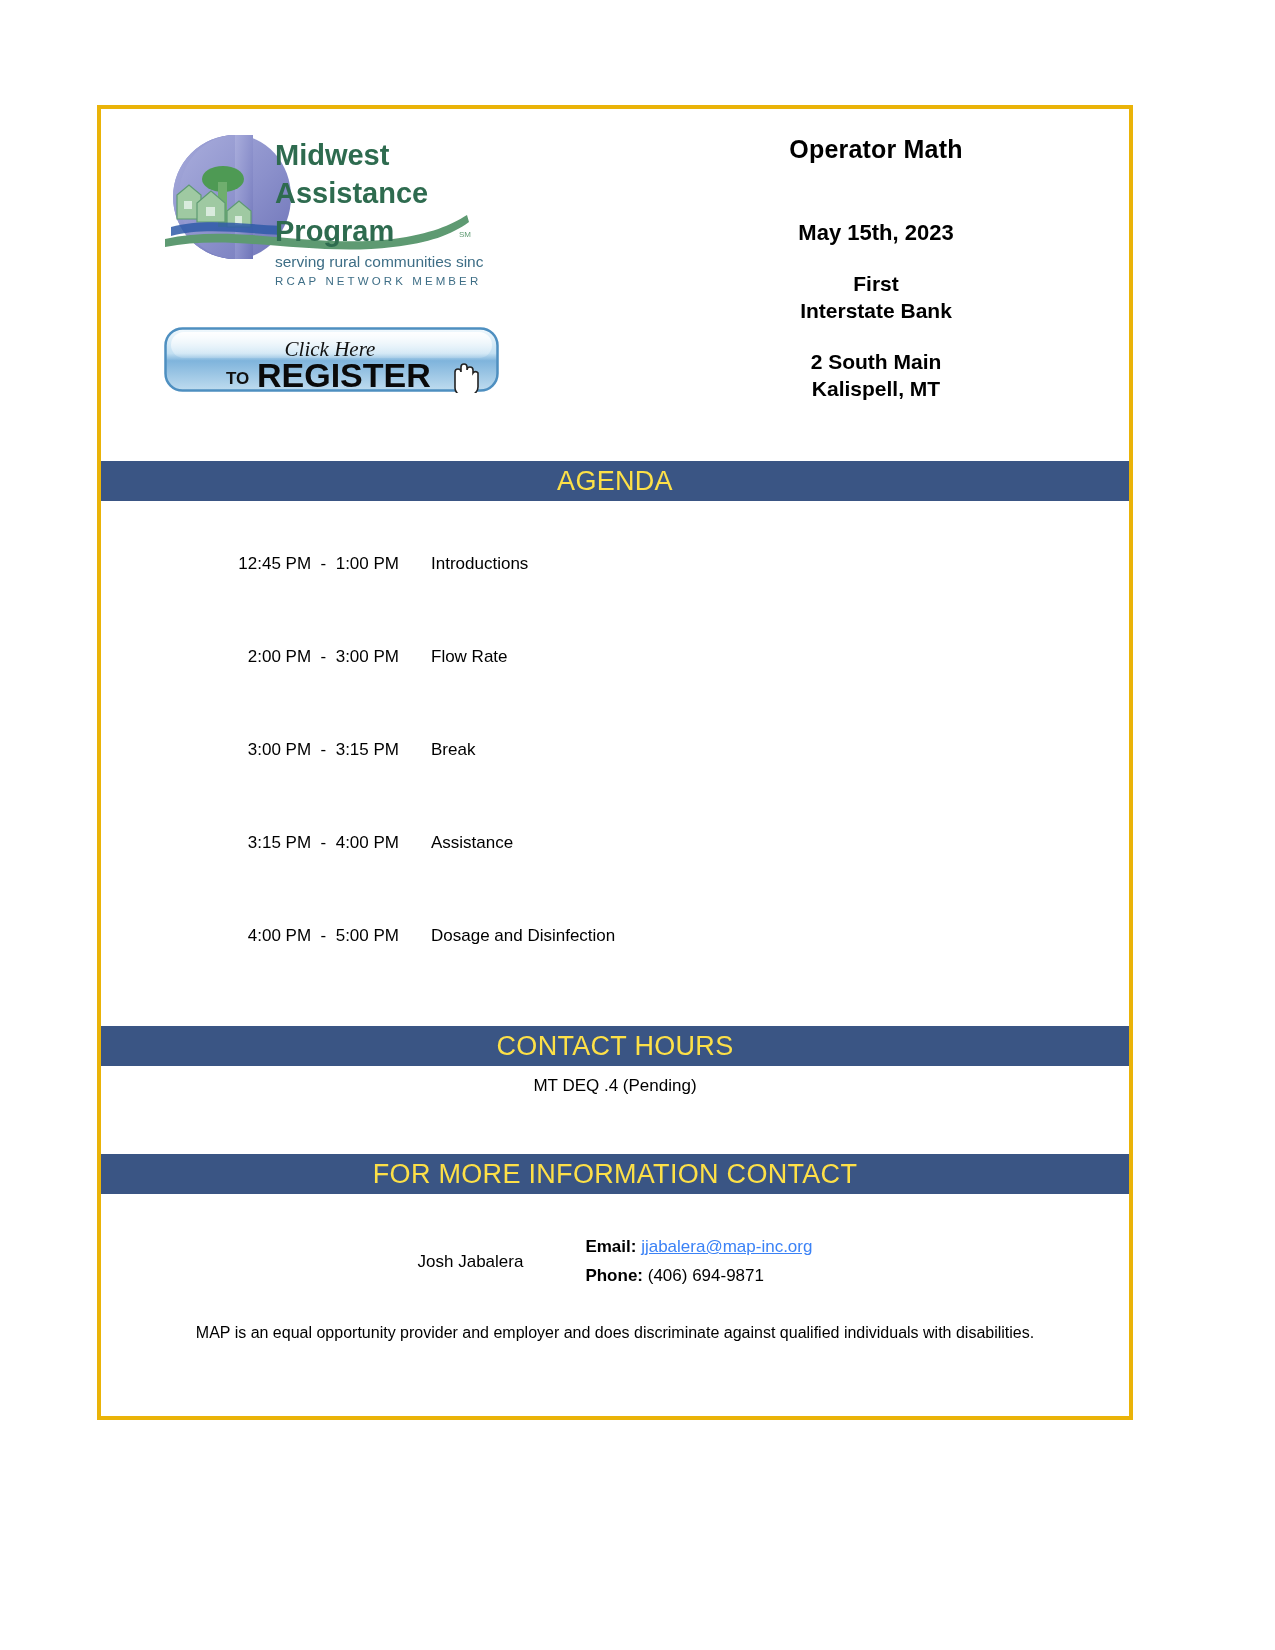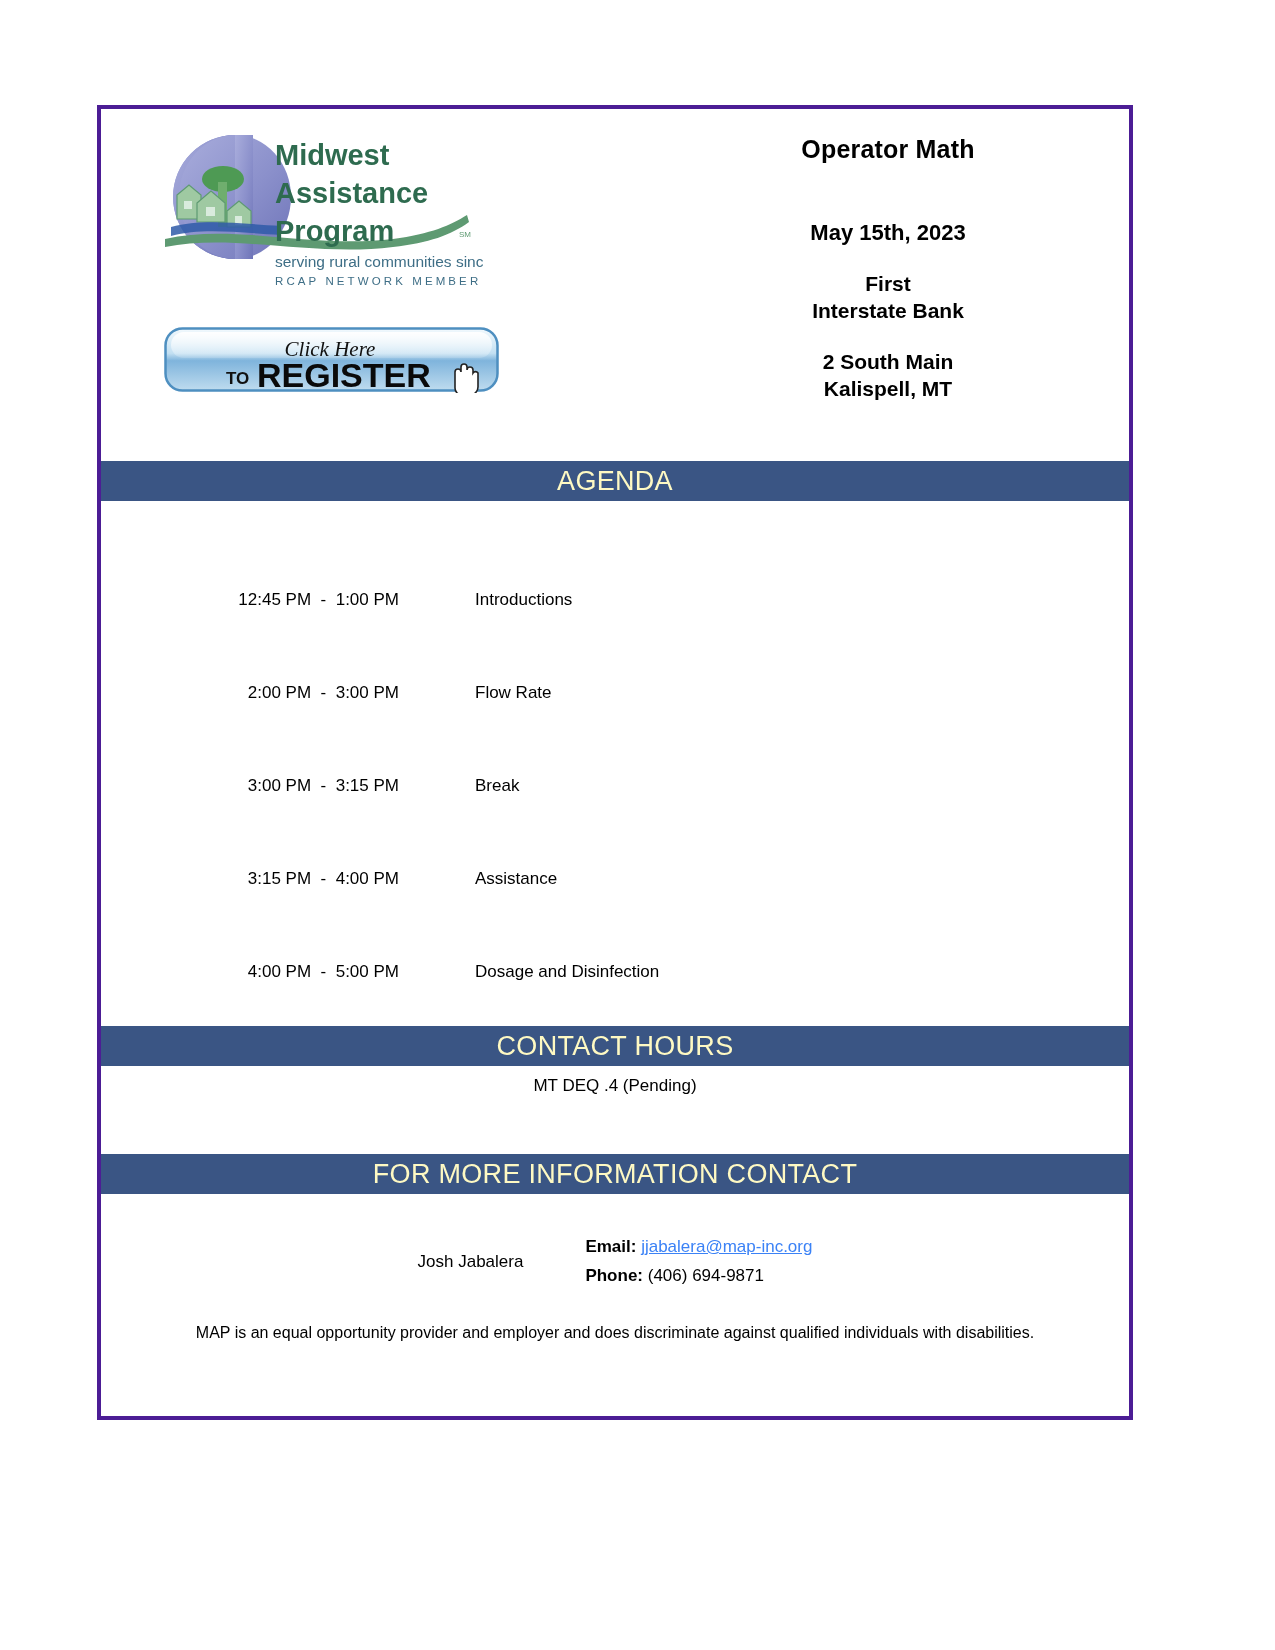--- a/index.html
+++ b/index.html
@@ -7,42 +7,42 @@
     width:1275px;height:1650px;
     background:#ffffff;
     font-family:"Liberation Sans", sans-serif;
     color:#000;
     overflow:hidden;
   }
   .page{
     position:absolute;
     left:97px; top:105px;
     width:1036px; height:1315px;
-    border:4px solid #4c1d95;
+    border:4px solid #eab308;
     box-sizing:border-box;
     background:#ffffff;
   }
   
   .header{
     position:relative;
     height:352px;
     box-sizing:border-box;
   }
   .logo-wrap{
     position:absolute; left:62px; top:18px;
     width:320px; height:165px;
   }
   .register-btn{
     position:absolute; left:63px; top:218px;
     width:311px; height:66px;
     cursor:pointer;
   }
   .event-block{
     position:absolute;
-    left:572px; top:26px;
+    left:560px; top:26px;
     width:430px;
     text-align:center;
   }
   .event-title{
     font-size:25px; font-weight:bold; letter-spacing:.2px;
   }
   .event-date{
     margin-top:56px;
     font-size:22px; font-weight:bold;
   }
@@ -51,40 +51,39 @@
     font-size:21px; font-weight:bold; line-height:1.3;
   }
   .event-addr{
     margin-top:23px;
     font-size:21px; font-weight:bold; line-height:1.32;
   }
   .sbar{
     background:#3B5384;
     background:#3A5586;
     background:#3a5584;
-    color:#fef9c3;
+    color:#fde047;
     text-align:center;
     font-size:27px;
     font-weight:400;
     height:40px;
     line-height:40px;
     letter-spacing:.3px;
     background-color:#3a5584;
   }
   
   .agenda-body{
     padding-top:16px;
     height:525px;
     box-sizing:border-box;
   }
   .arow{
     display:flex;
-    align-items:flex-end;
+    align-items:center;
     height:93px;
-    gap:44px;
   }
   .atime{
     width:298px;
     text-align:right;
     padding-right:0px;
     font-size:17px;
     white-space:pre;
   }
   .atopic{
     padding-left:32px;

